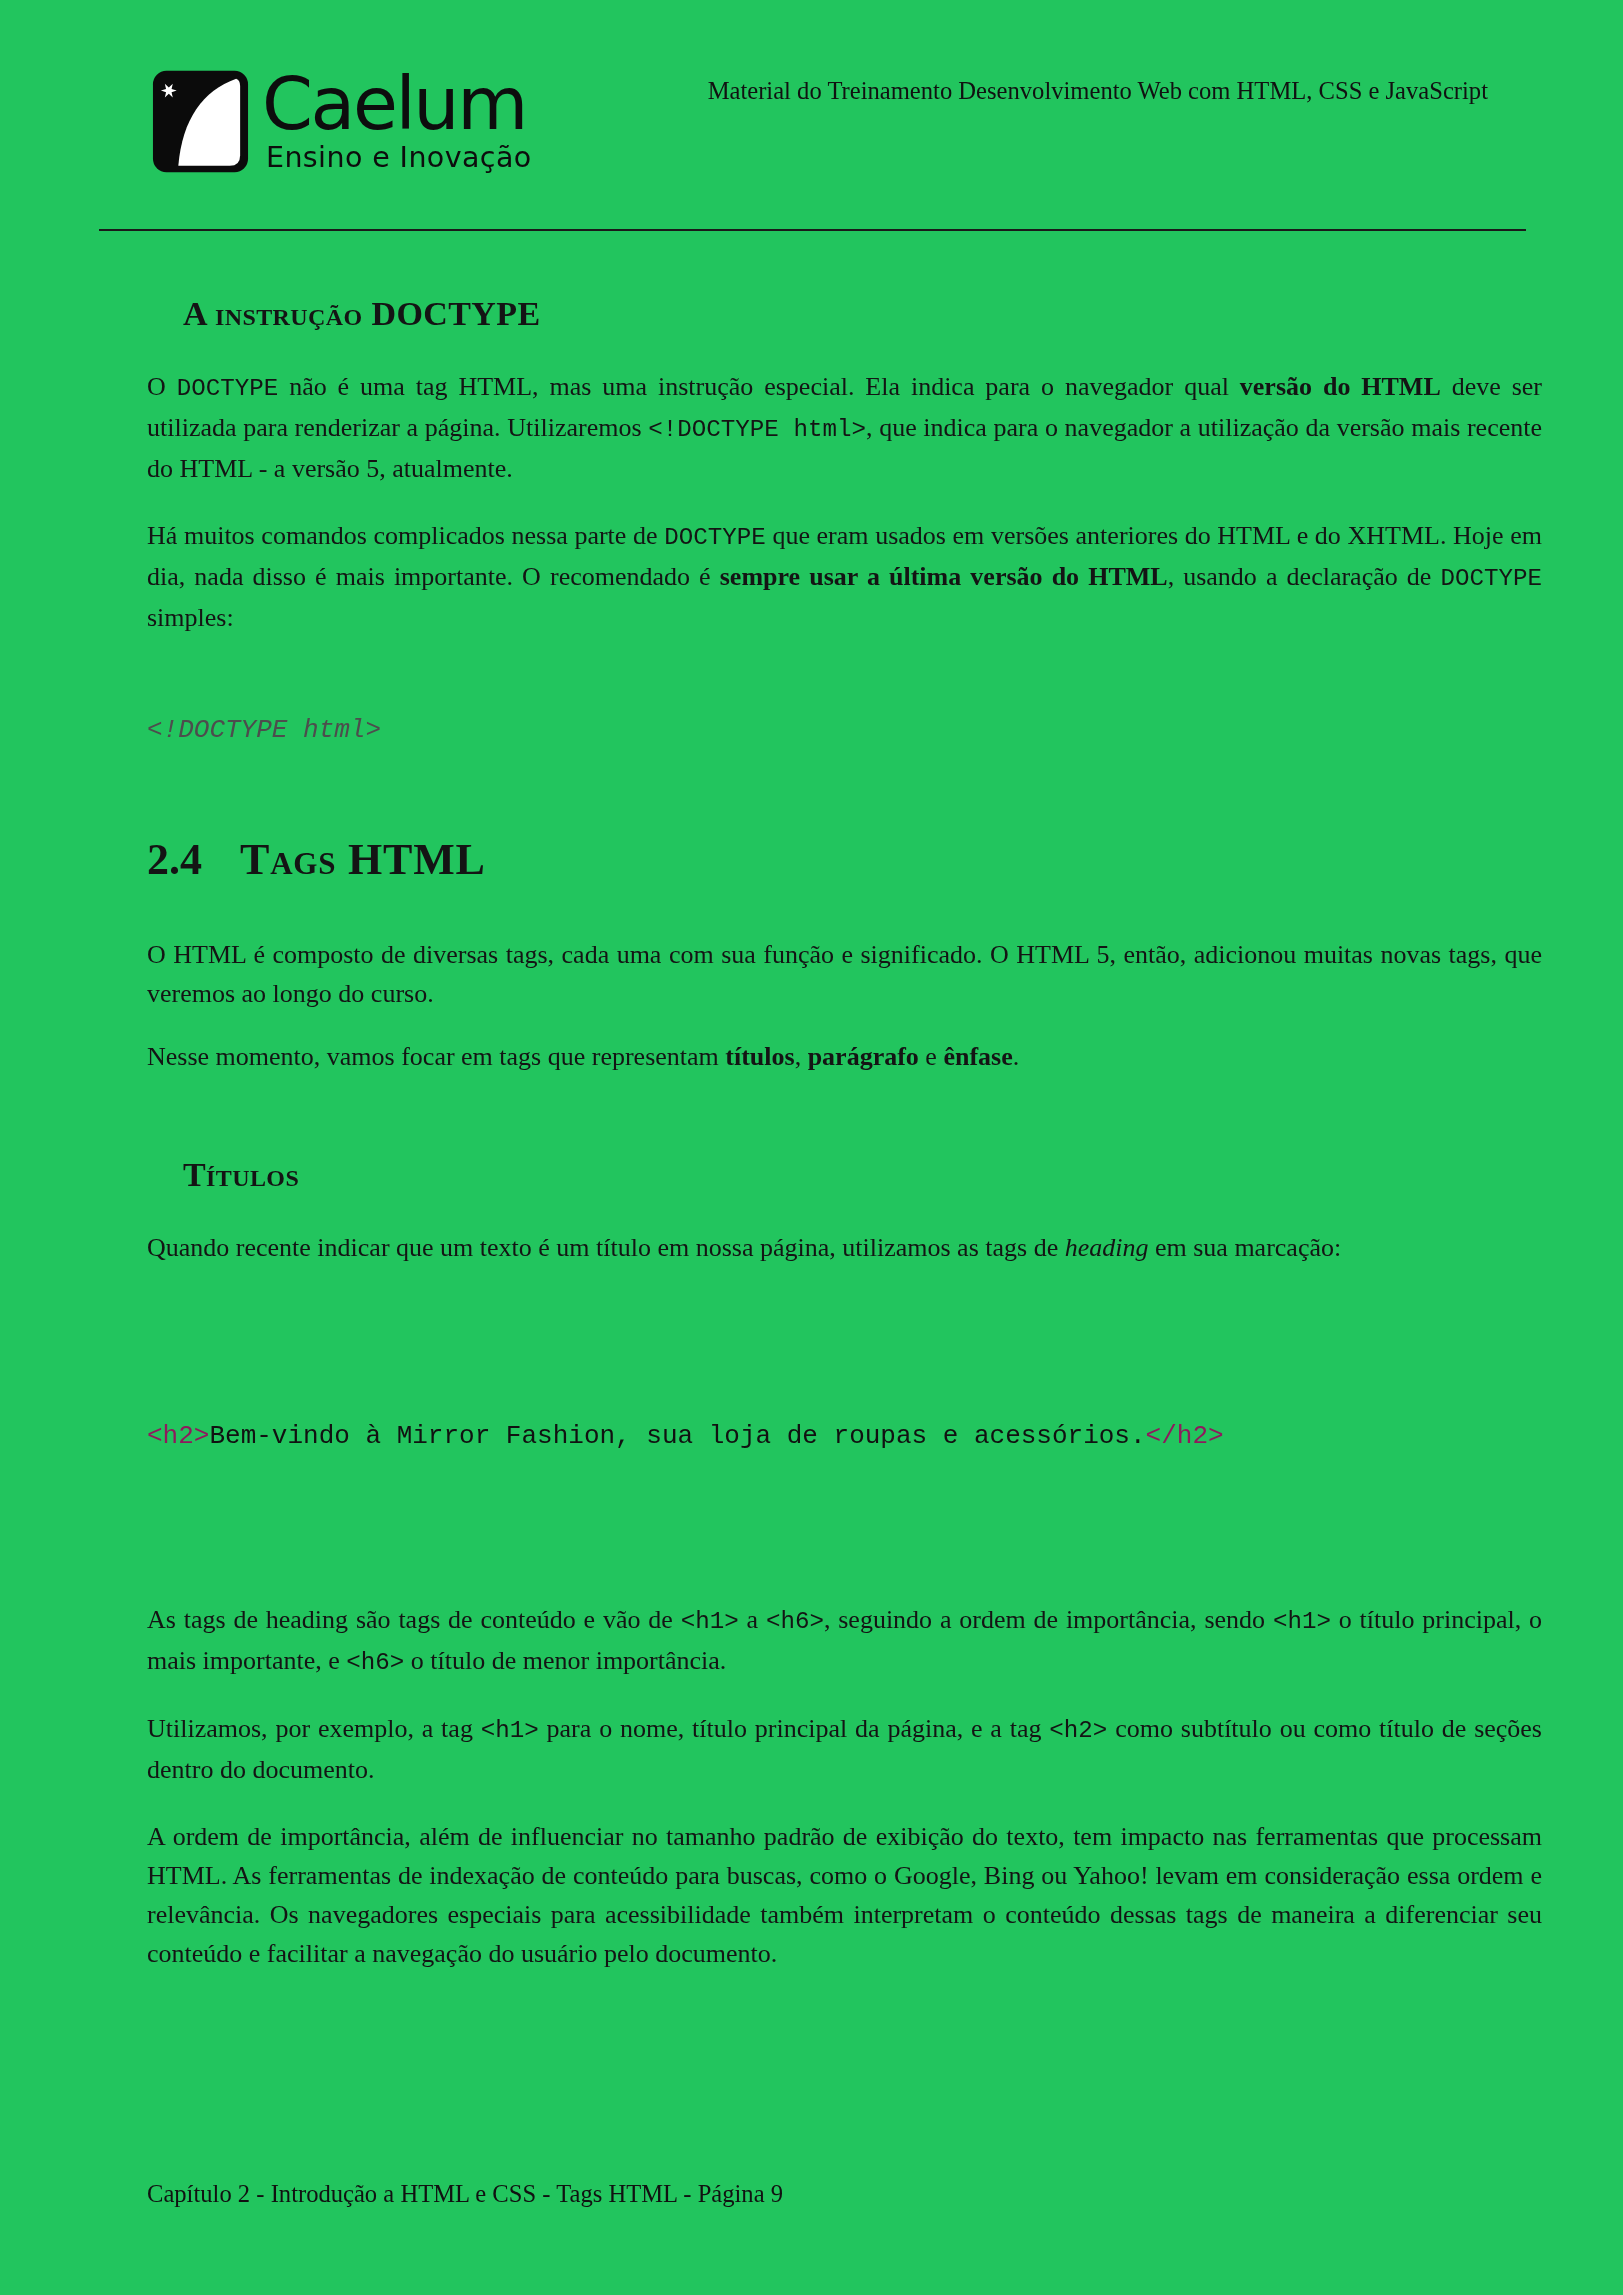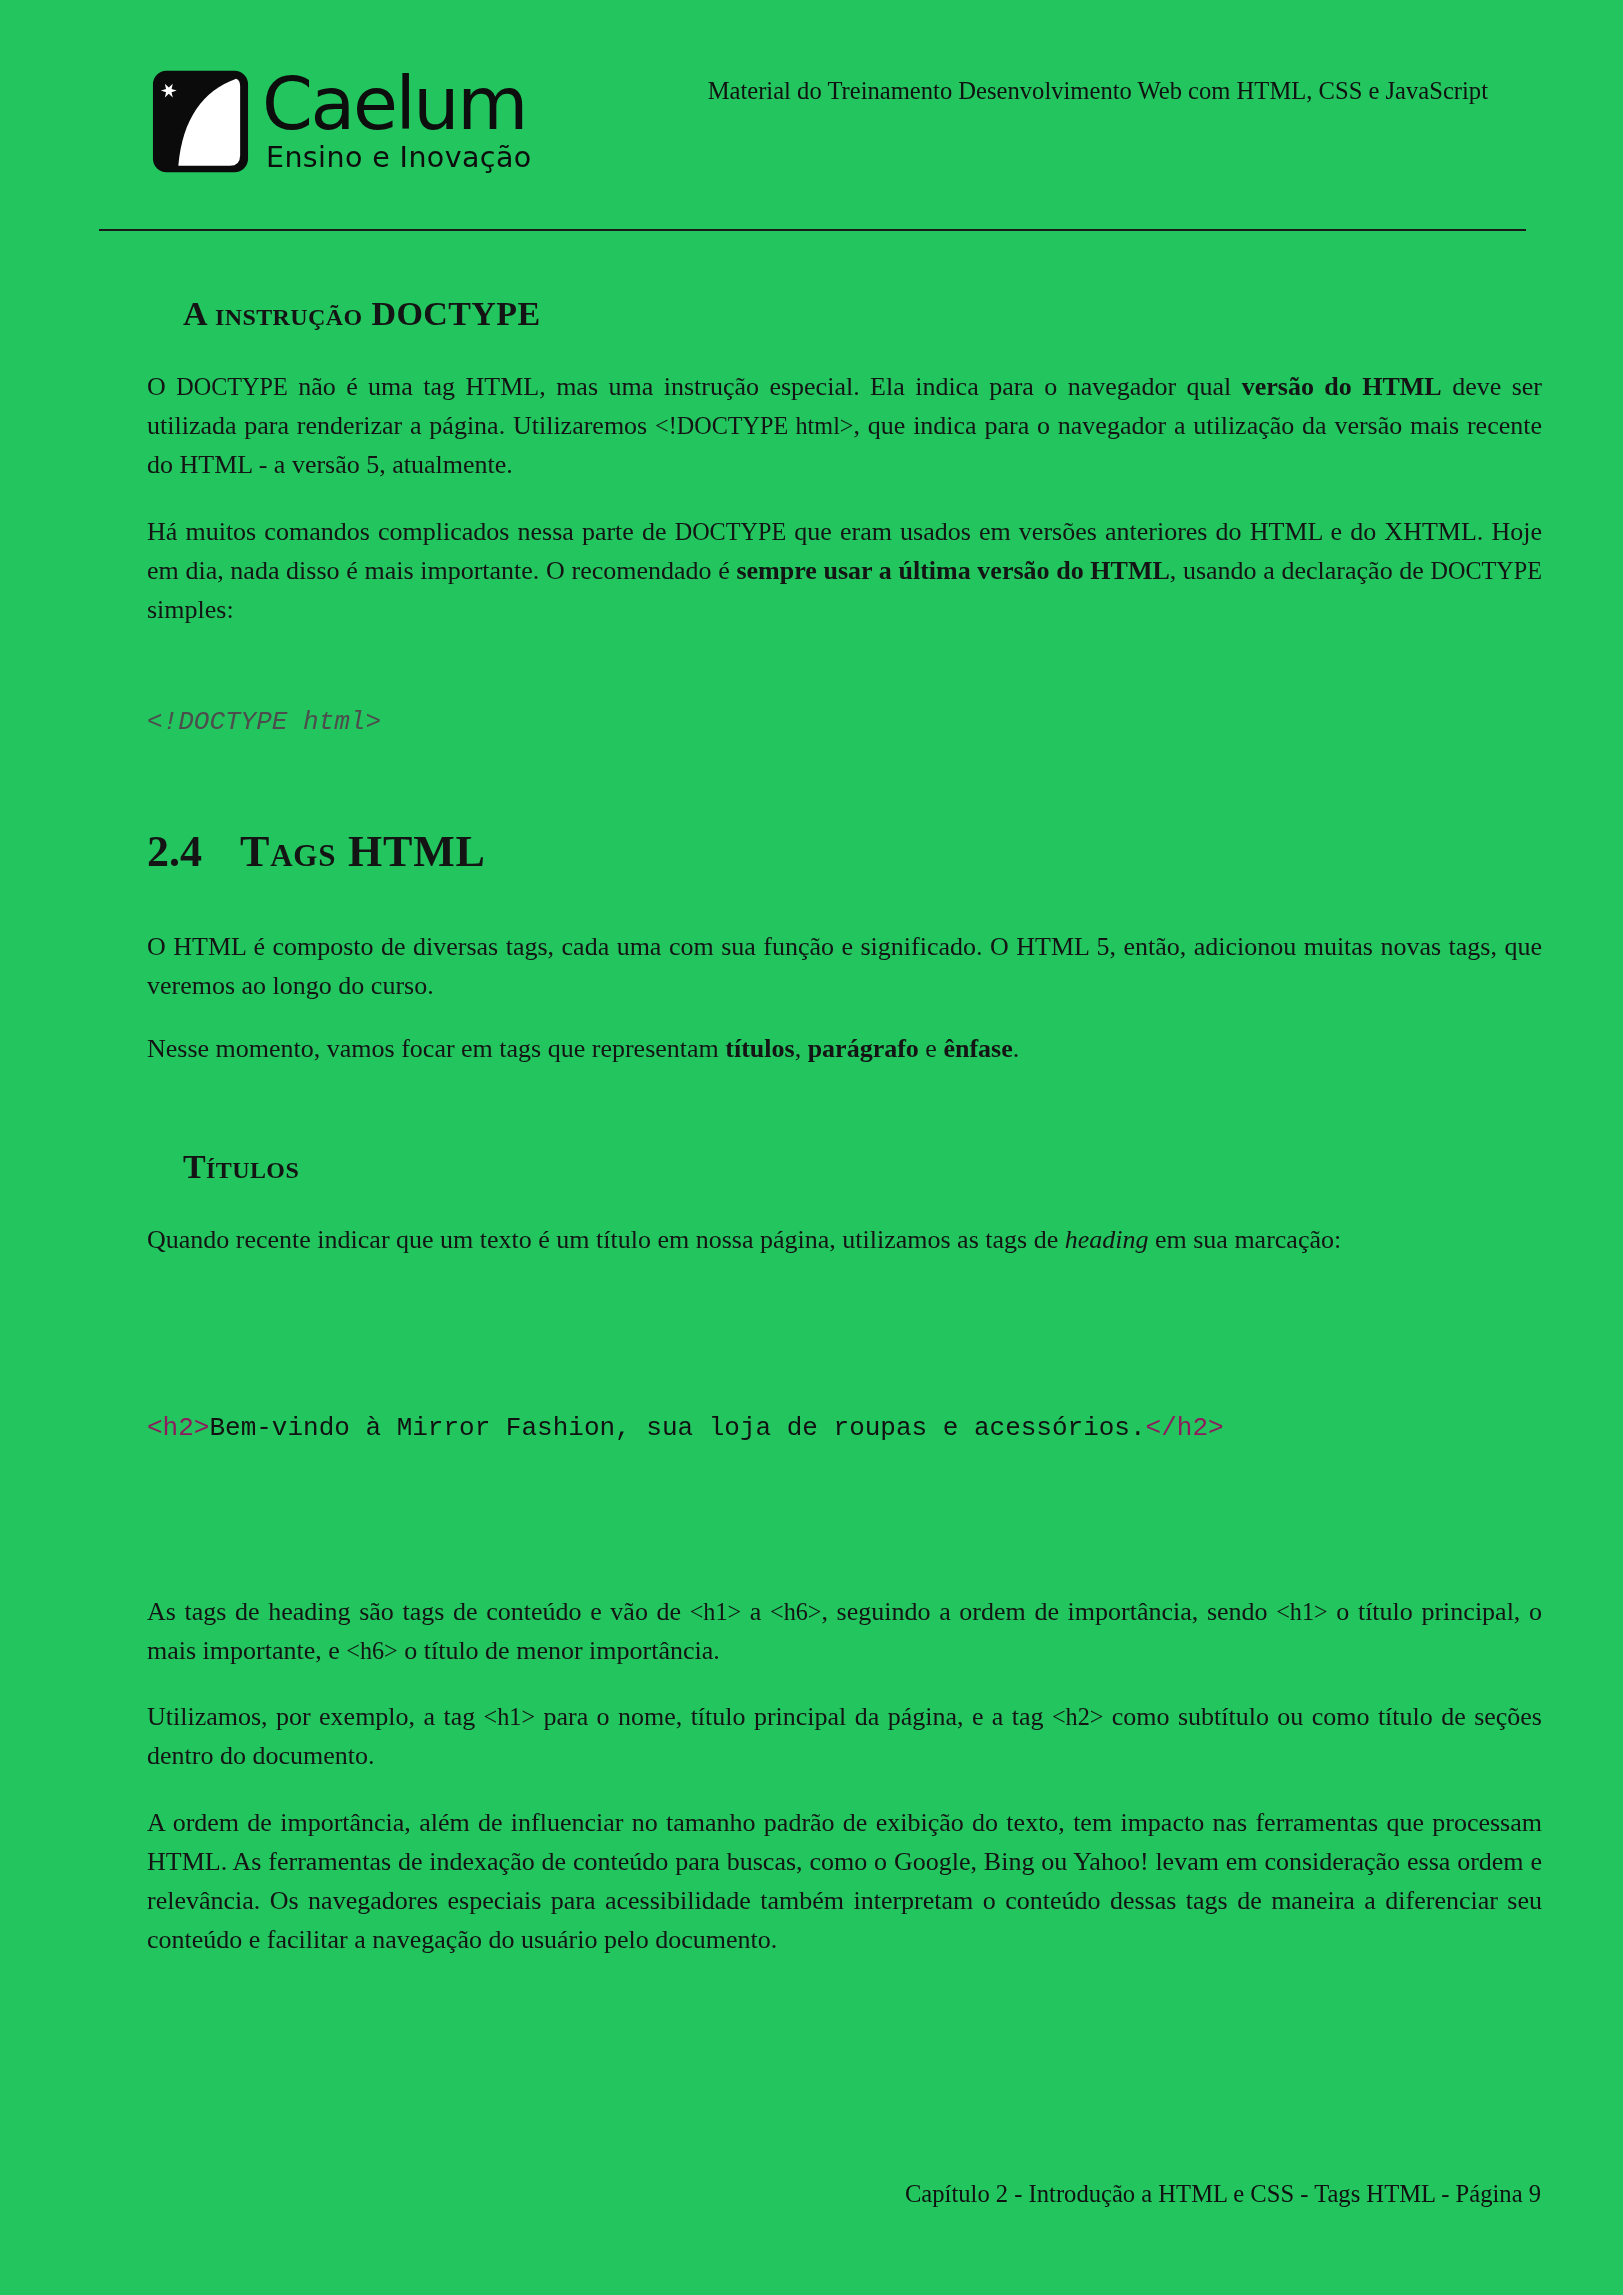--- a/index.html
+++ b/index.html
@@ -76,26 +76,26 @@
     color:#111;
     white-space:pre;
   }
   .para-6{margin-top:44px !important;}
   .para-7{margin-top:27px !important;}
   .para-8{margin-top:28.5px !important;}
   
   .seg-plain{}
   .seg-bold{font-weight:bold;}
   .seg-italic{font-style:italic;}
-  .seg-code{font-family:Liberation Serif, serif;font-size:0.93em;}
+  .seg-code{font-family:Liberation Mono, monospace;font-size:0.93em;}
   .seg-tag{color:var(--tag,#8f1a5d);}
   
   .footer{
     position:absolute;left:147px;right:82px;top:2180px;
-    font-size:24.6px;text-align:right;color:#111;
+    font-size:24.6px;text-align:left;color:#111;
   }
 </style>
 </head>
 <body>
 
 <div class="page">
 
   <svg class="logo-icon" viewBox="0 0 122 130" aria-hidden="true">
     <rect x="1" y="1" width="120" height="128" rx="17" fill="#0b0b0b"></rect>
     <path d="M 106 11 C 64 26, 38 62, 33 121 L 98 121 Q 111 121 111 108 L 111 20 Q 111 13 106 11 Z" fill="#ffffff"></path>

